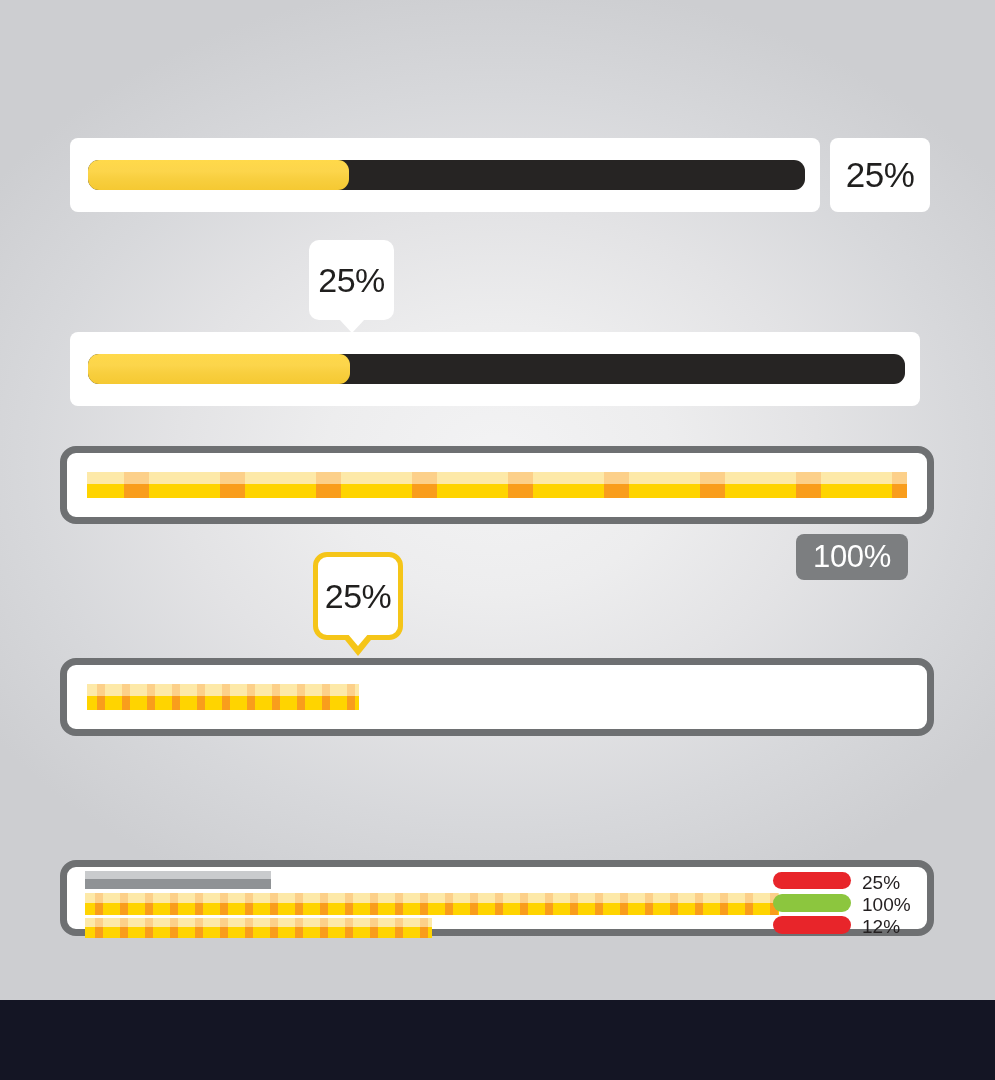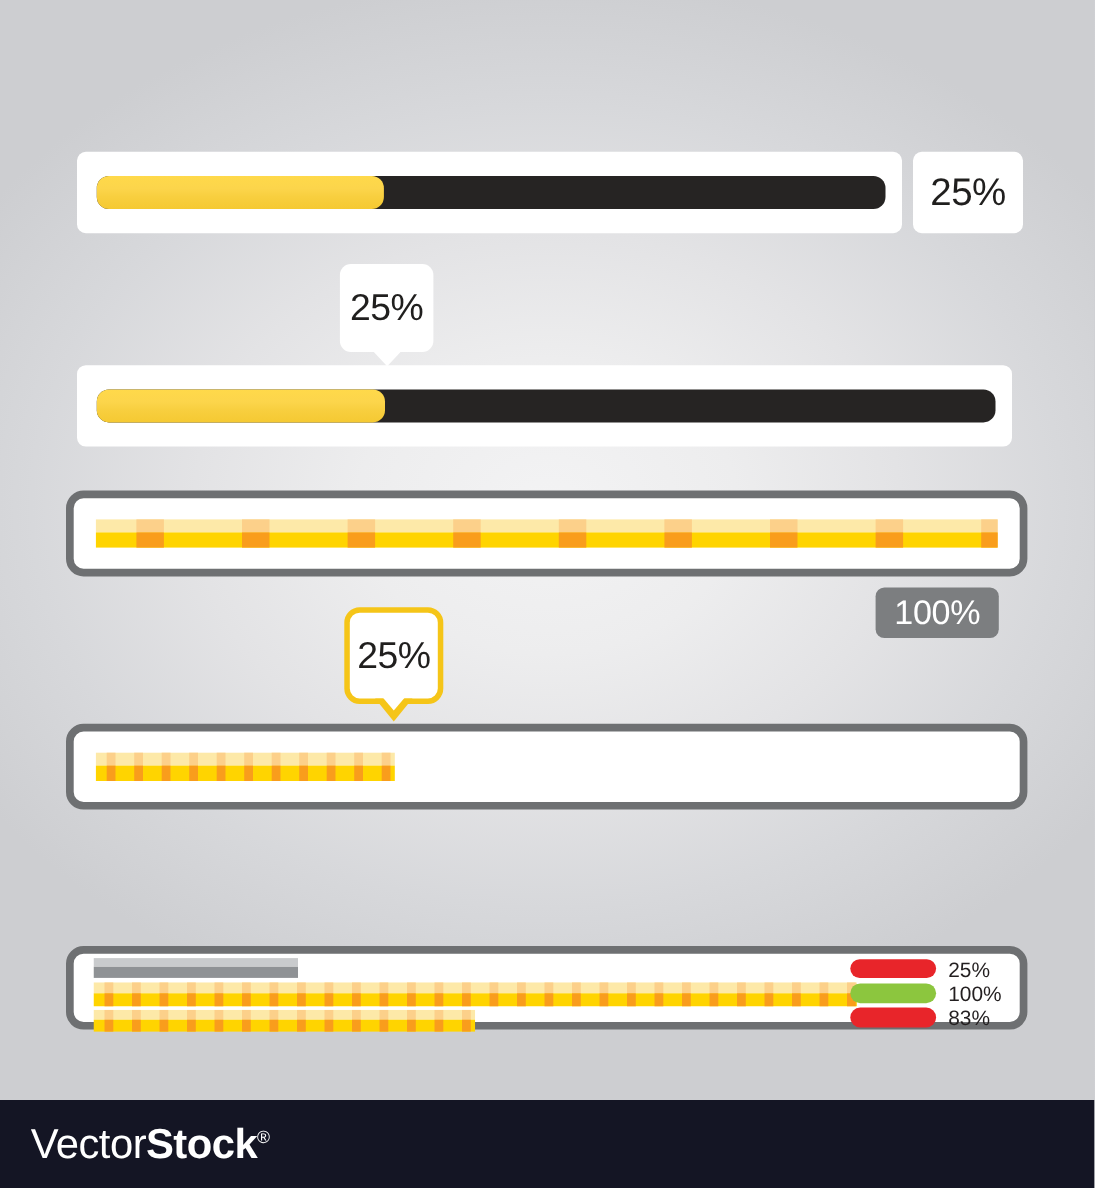--- a/index.html
+++ b/index.html
@@ -447,22 +447,19 @@
           <div class="t-bot" style="left:260px; width:8px;"></div>
         <div class="t-top" style="left:285px; width:8px;"></div>
           <div class="t-bot" style="left:285px; width:8px;"></div>
         <div class="t-top" style="left:310px; width:8px;"></div>
           <div class="t-bot" style="left:310px; width:8px;"></div>
         <div class="t-top" style="left:335px; width:8px;"></div>
           <div class="t-bot" style="left:335px; width:8px;"></div>
       </div>
     </div>
     <div class="legend-pill" style="left:713px; top:56px; width:78px; height:18px; background:#e8252a;"></div>
-    <div class="legend-label" style="left:802px; top:57px;">83%</div>
+    <div class="legend-label" style="left:802px; top:57px;">12%</div>
   </div>
 
 </div>
 
 <div class="footer">
-  <div class="logo">
-    <span class="light">Vector</span><span class="bold">Stock</span><span class="reg">®</span>
-  </div>
 </div>
 
 </body></html>

